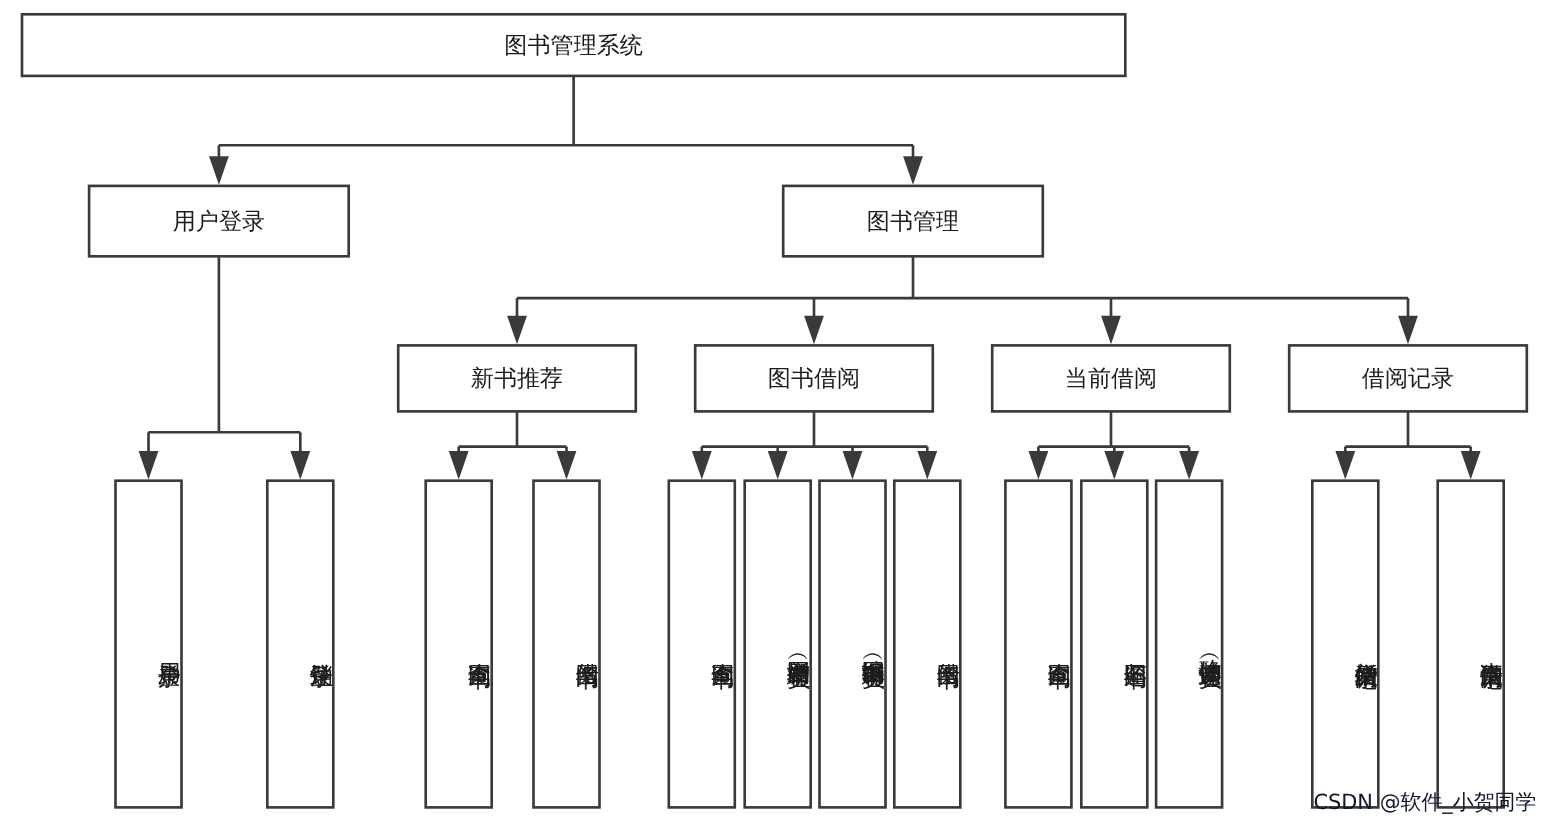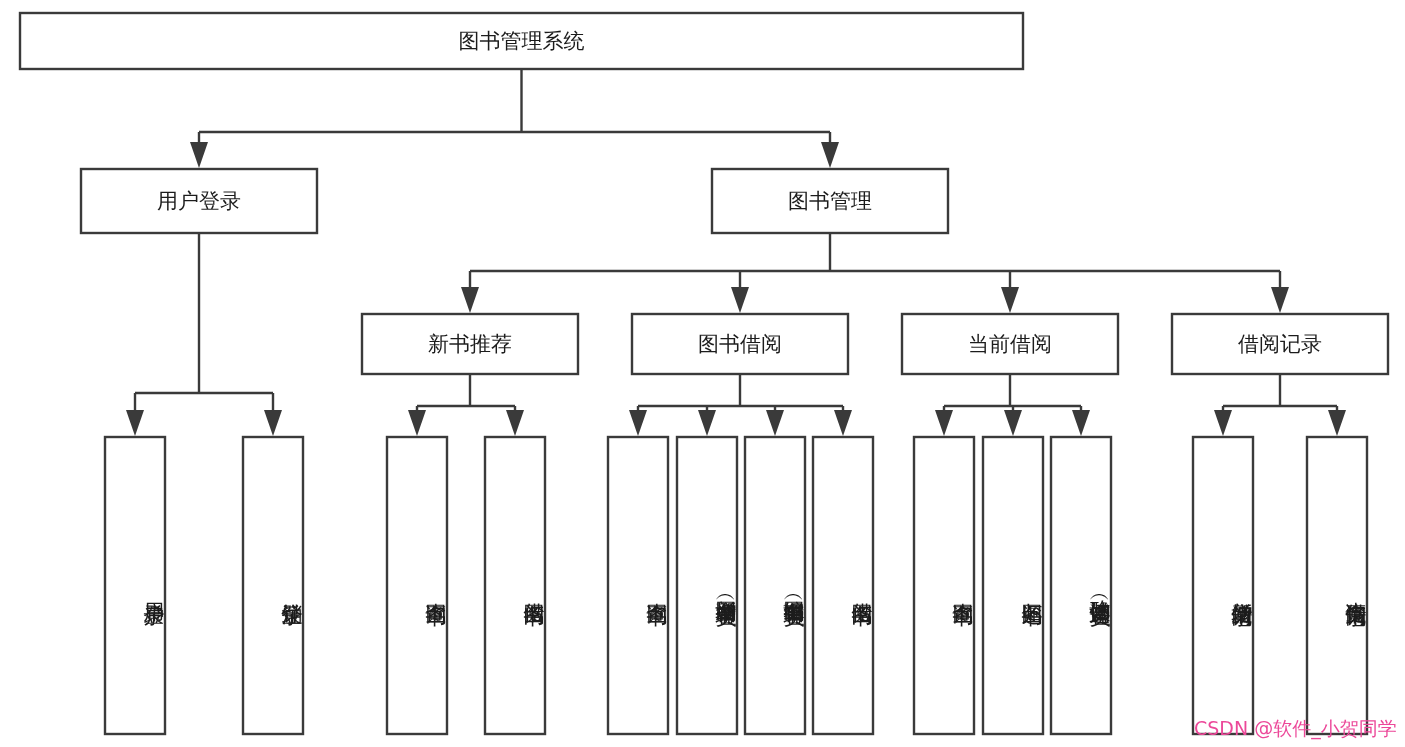--- a/index.html
+++ b/index.html
@@ -62,21 +62,21 @@
     white-space: nowrap;
     display: flex;
     align-items: flex-start;
     justify-content: center;
     pointer-events: none;
   }
   .watermark {
     position: absolute;
     font-family: "DejaVu Sans", "Liberation Sans", sans-serif;
     font-size: 19px;
-    color: #ec4899;
+    color: #0f172a;
     white-space: nowrap;
     user-select: none;
   }
 </style>
 </head>
 <body>
 
 <div id="diagram-root">
 
   <svg class="tree-canvas" viewBox="0 0 1405 747">

